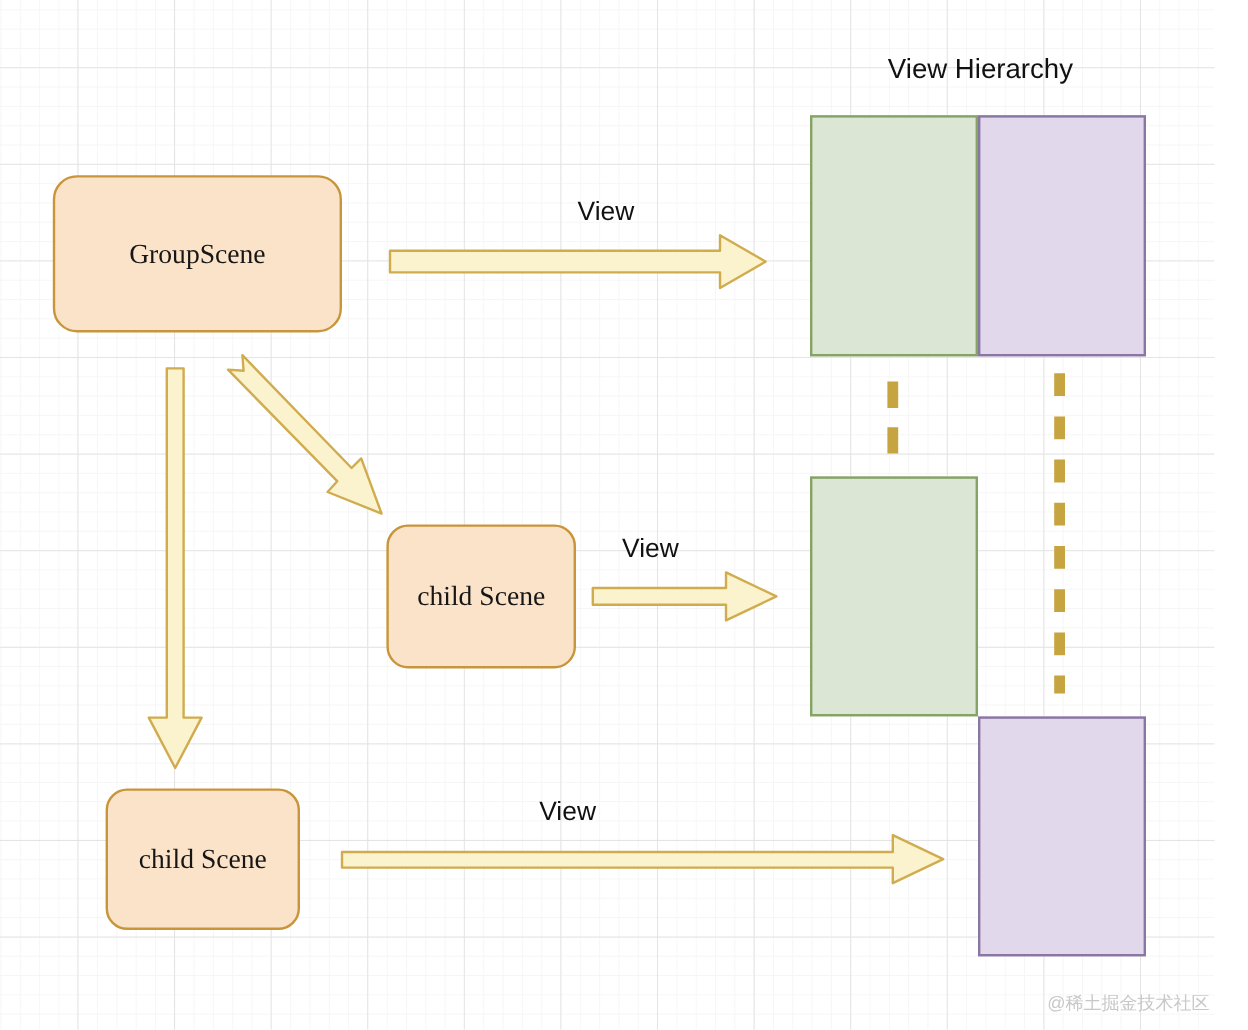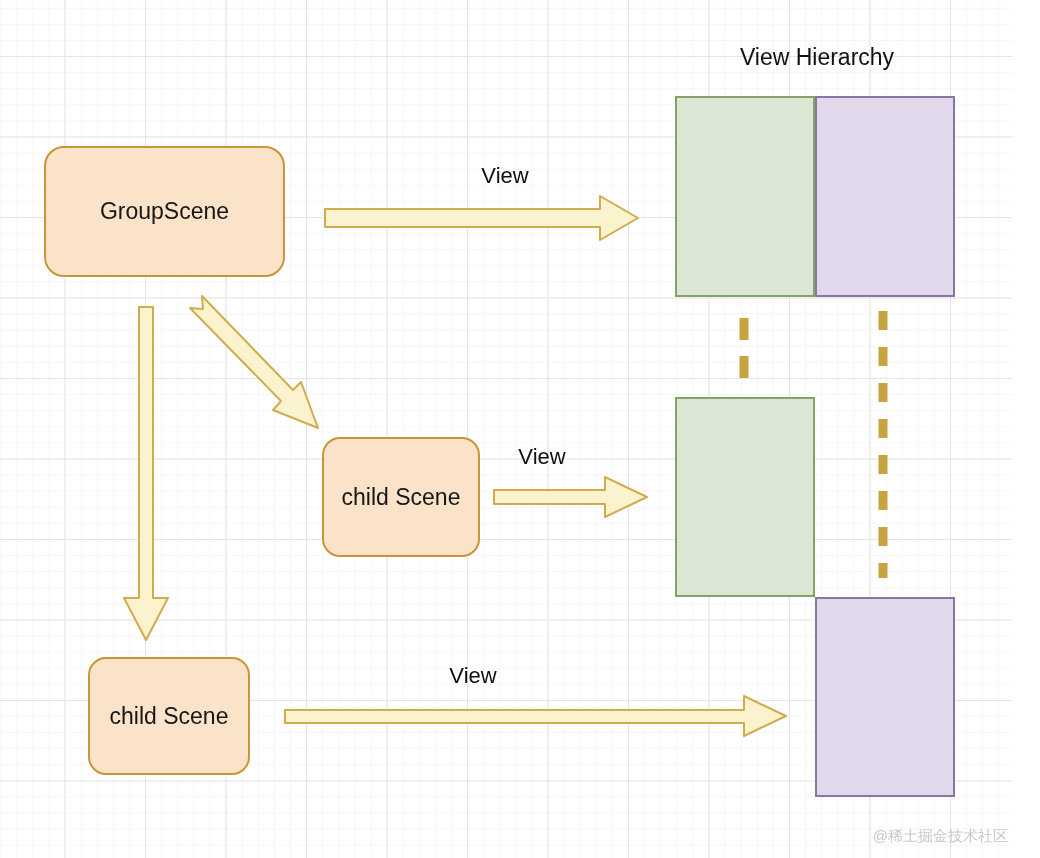--- a/index.html
+++ b/index.html
@@ -28,21 +28,21 @@
   .vrect.green{background:#dbe7d4;border-color:#85a364;}
   .vrect.purple{background:#e2d8eb;border-color:#8a76a3;}
   .rect-green-top   {left:675px;top:96px; width:140px;height:201px;}
   .rect-purple-top  {left:815px;top:96px; width:140px;height:201px;}
   .rect-green-mid   {left:675px;top:397px;width:140px;height:200px;}
   .rect-purple-bot  {left:815px;top:597px;width:140px;height:200px;}
   .node{
     position:absolute;box-sizing:border-box;
     background:#fae3c8;border:2px solid #c9953b;border-radius:20px;
     display:flex;align-items:center;justify-content:center;
-    font-size:23px;color:#161616;white-space:nowrap;
+    font-size:23px;color:#161616;white-space:nowrap;font-family:Liberation Serif, serif;
   }
   .node-group {left:44px; top:146px;width:241px;height:131px;}
   .node-child1{left:322px;top:437px;width:158px;height:120px;border-radius:18px;}
   .node-child2{left:88px; top:657px;width:162px;height:118px;border-radius:18px;}
   .edge-label{
     position:absolute;transform:translateX(-50%);
     font-size:22px;color:#111;white-space:nowrap;
   }
   .edge-label-top{left:505px;top:163px;}
   .edge-label-mid{left:542px;top:444px;}

